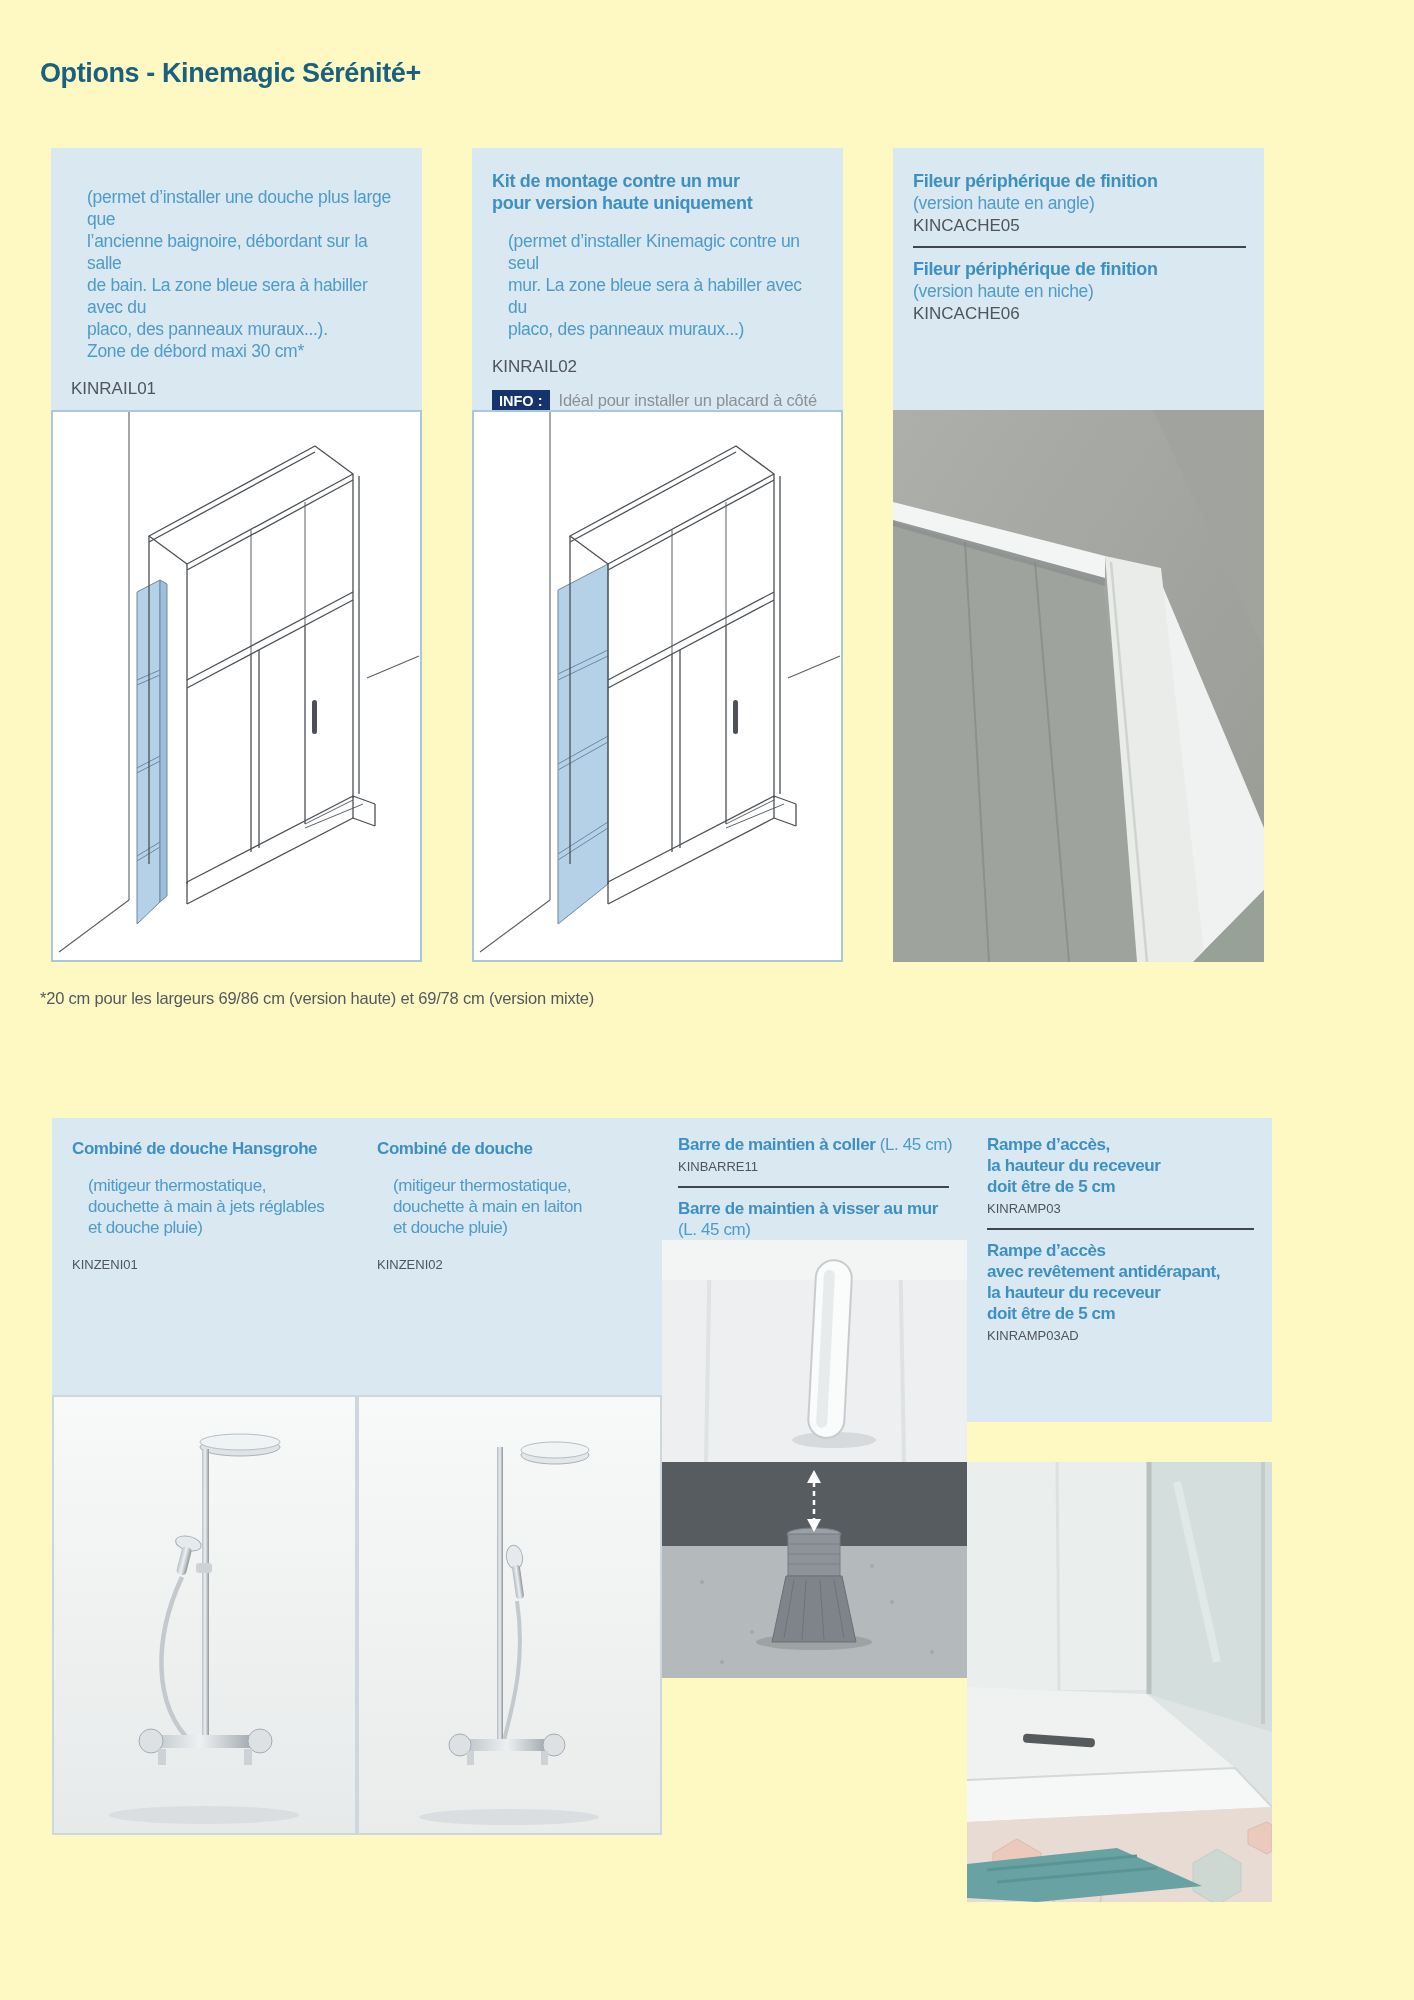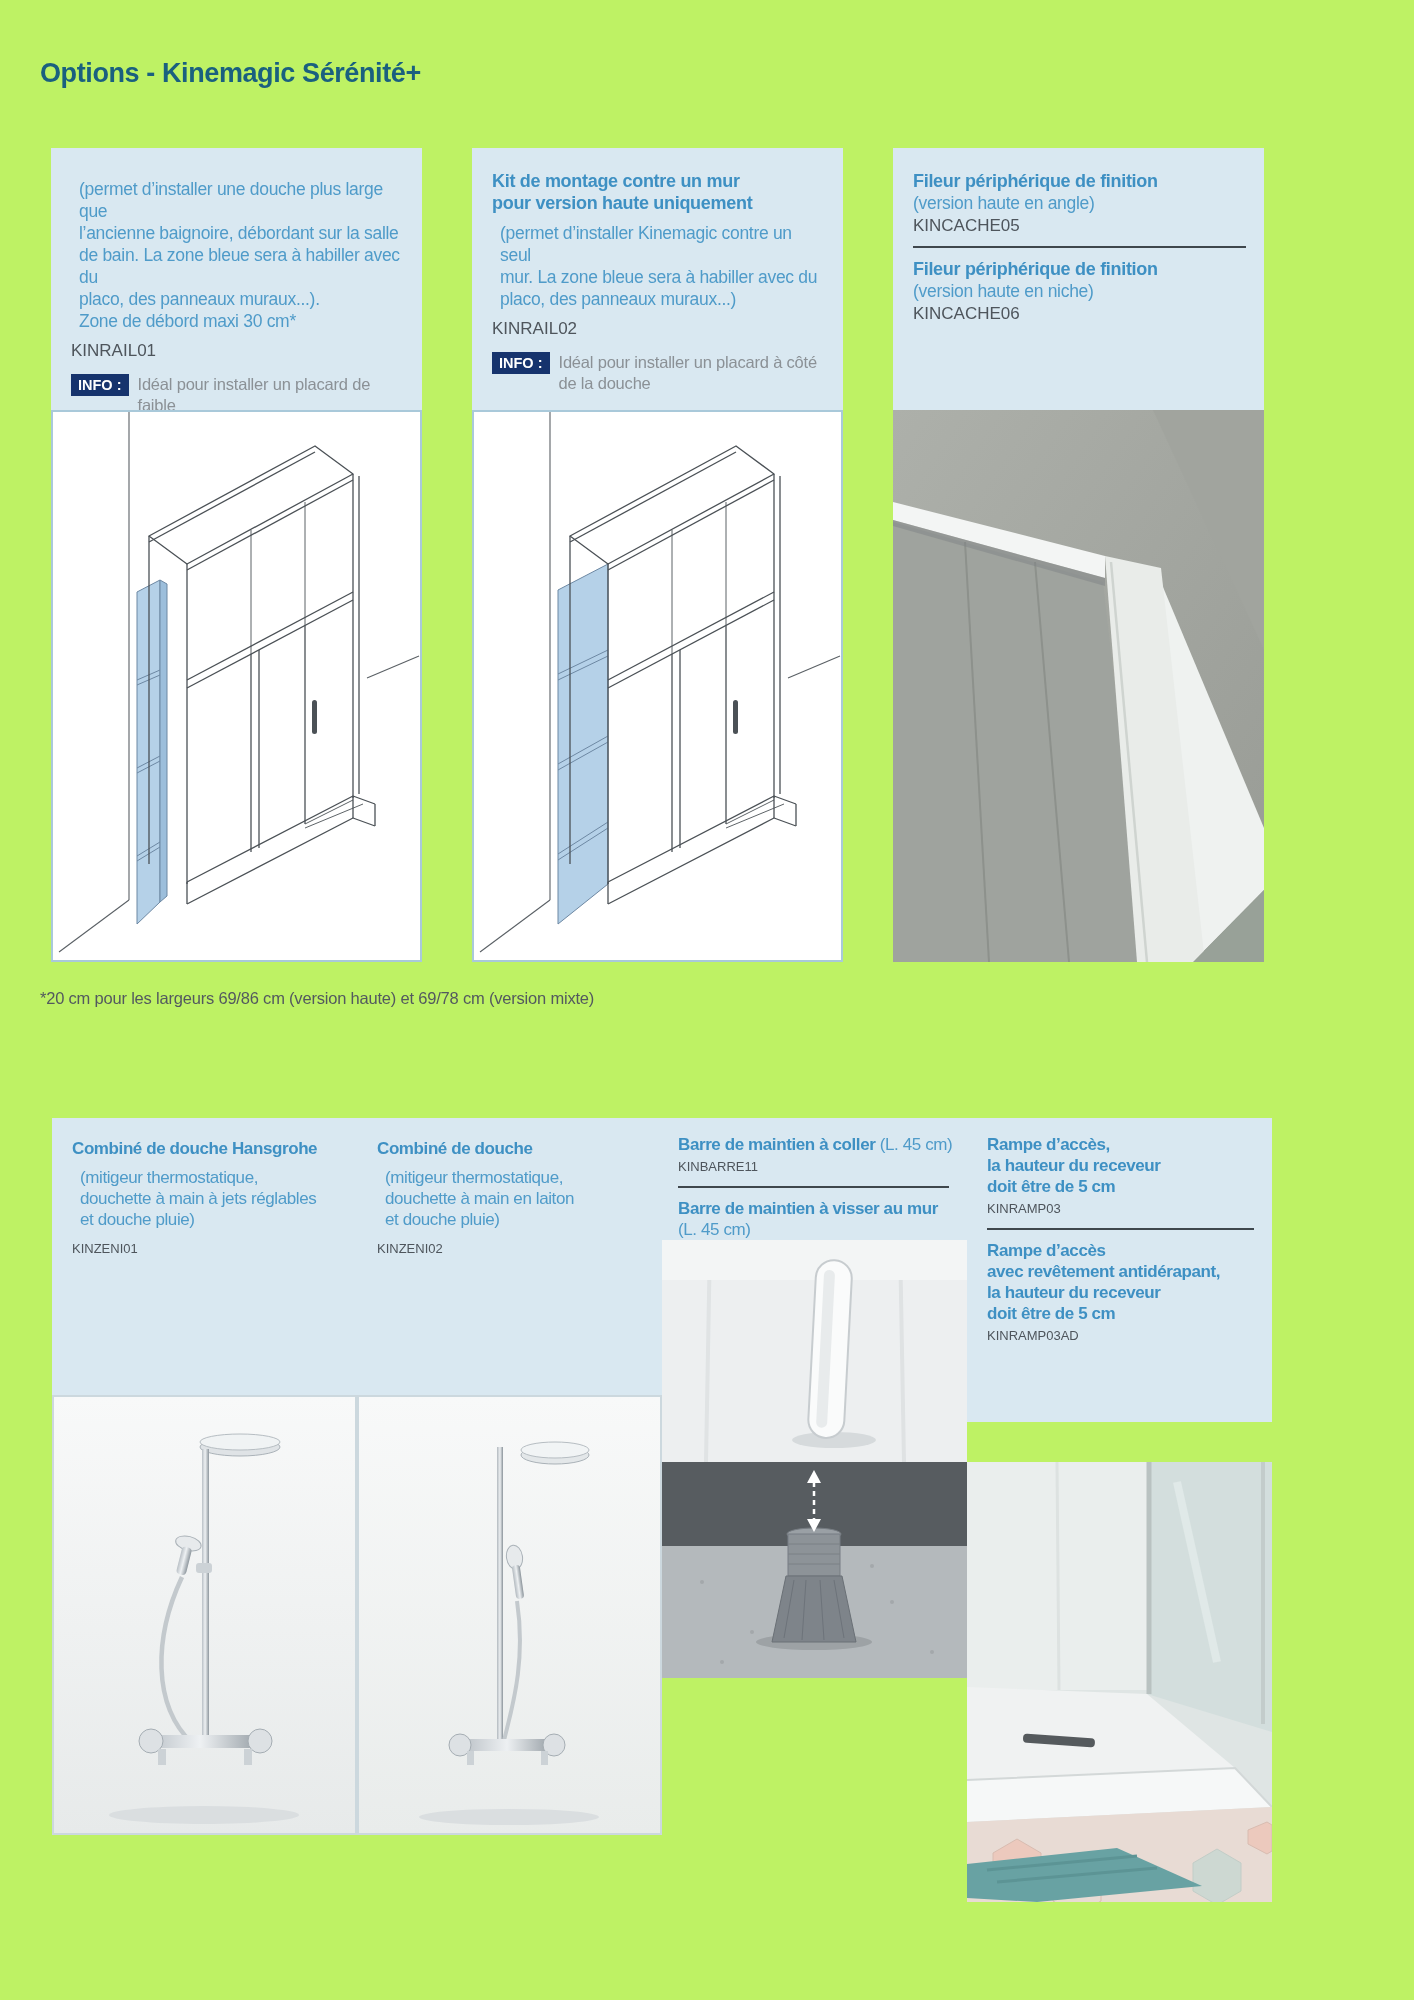--- a/index.html
+++ b/index.html
@@ -1,32 +1,32 @@
 <!DOCTYPE html>
 <html style="--title: #1a607f; --heading-blue: #3e90c3; --body-blue: #4f9bc9; --panel-bg: #d9e8f1; --code-gray: #4e555c; --info-badge-bg: #16336d; --info-text: #8b9196; --footnote: #53595f; --divider: #3f474d; --drawing-border: #a9c9da; --photo-border: #ccd8de;"><head>
 <meta charset="utf-8">
 <style>
   html,body{margin:0;padding:0;background:#ffffff;}
-  .page{position:relative;width:1414px;height:2000px;background:#bef264;overflow:hidden;
+  .page{position:relative;width:1414px;height:2000px;background:#fef9c3;overflow:hidden;
         font-family:"Liberation Sans","DejaVu Sans",sans-serif;}
   .page-title{position:absolute;left:40px;top:40px;font-size:27px;font-weight:bold;
         color:var(--title);letter-spacing:-0.4px;}
   .top-row{position:absolute;left:51px;top:148px;display:flex;gap:50px;}
   .col-t{width:371px;display:flex;flex-direction:column;}
   .bottom-row{position:absolute;left:52px;top:1118px;display:flex;}
   .col-b{width:305px;display:flex;flex-direction:column;}
   .panel{background:var(--panel-bg);padding:22px 12px 0 20px;box-sizing:border-box;}
   .panel.top{height:262px;}
   .panel.b1{height:277px;padding-top:20px;}
   .panel.b3a{height:122px;padding-top:16px;padding-left:16px;}
   .panel.b3b{height:129px;margin-top:12px;padding-top:14px;padding-left:16px;}
   .panel.b4{height:304px;padding-top:16px;}
   .card-heading{margin:0;font-size:18px;line-height:22px;font-weight:bold;
         color:var(--heading-blue);white-space:pre-line;letter-spacing:-0.3px;}
-  .card-desc{margin:8px;font-size:17.5px;line-height:22px;color:var(--body-blue);
+  .card-desc{margin:16px;font-size:17.5px;line-height:22px;color:var(--body-blue);
         white-space:pre-line;letter-spacing:-0.3px;}
   .card-sub{margin:0;font-size:17.5px;line-height:22px;color:var(--body-blue);
         white-space:pre-line;letter-spacing:-0.3px;font-weight:normal;}
   .card-code{margin:1px 0 0 0;font-size:17px;line-height:22px;color:var(--code-gray);}
   .sm .card-heading,.sm .card-desc,.sm .card-sub{font-size:17px;line-height:21px;letter-spacing:-0.4px;}
   .sm .card-code{font-size:13px;line-height:21px;}
   .inline-line{white-space:normal;}
   .inline-line .sfx{font-weight:normal;color:var(--body-blue);}
   .divider{border:none;border-top:2px solid var(--divider);margin:9px 6px 10px 0;}
   .info-row{display:flex;margin-top:12px;gap:9px;align-items:flex-start;}

